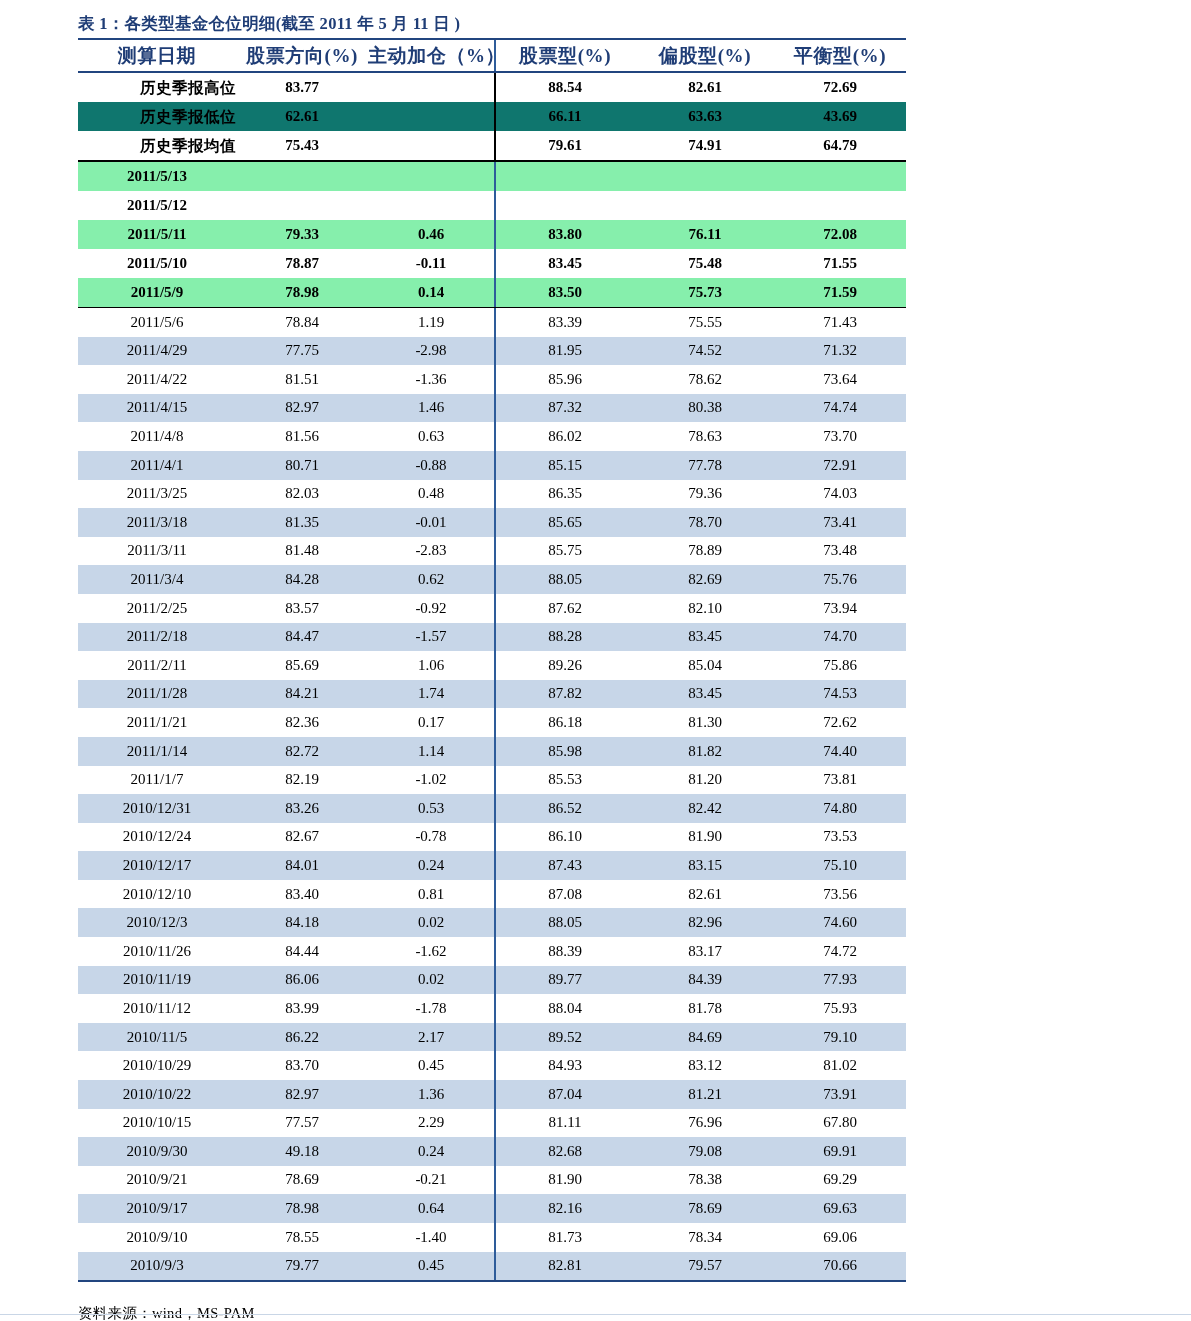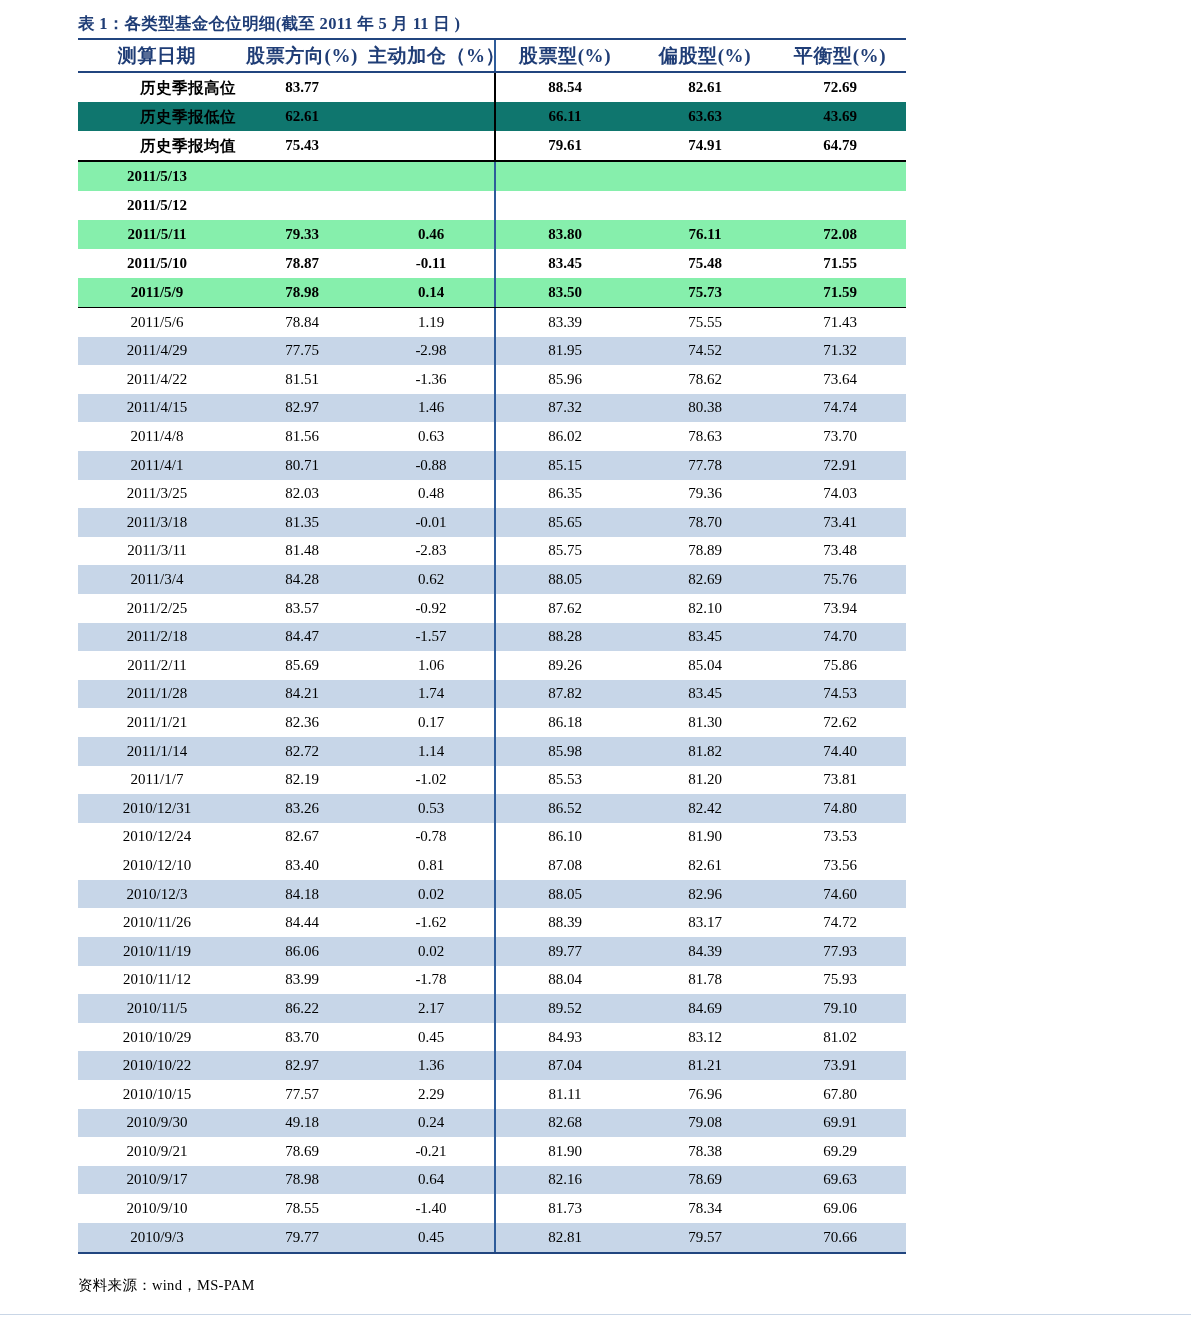--- a/index.html
+++ b/index.html
@@ -368,20 +368,28 @@
             <td>74.80</td>
           </tr>
           <tr>
             <td>2010/12/24</td>
             <td>82.67</td>
             <td>-0.78</td>
             <td class="vsplit-blue">86.10</td>
             <td>81.90</td>
             <td>73.53</td>
           </tr>
+          <tr class="band">
+            <td>2010/12/17</td>
+            <td>84.01</td>
+            <td>0.24</td>
+            <td class="vsplit-blue">87.43</td>
+            <td>83.15</td>
+            <td>75.10</td>
+          </tr>
           <tr>
             <td>2010/12/10</td>
             <td>83.40</td>
             <td>0.81</td>
             <td class="vsplit-blue">87.08</td>
             <td>82.61</td>
             <td>73.56</td>
           </tr>
           <tr class="band">
             <td>2010/12/3</td>

